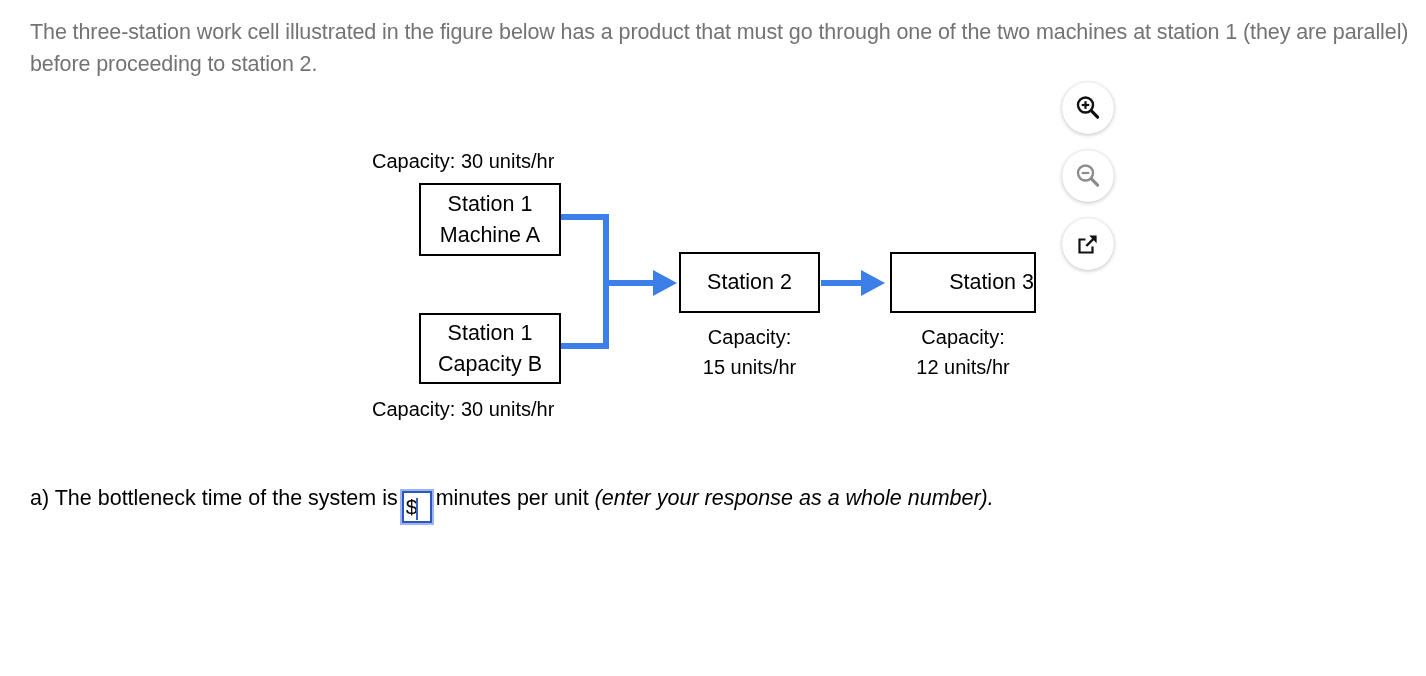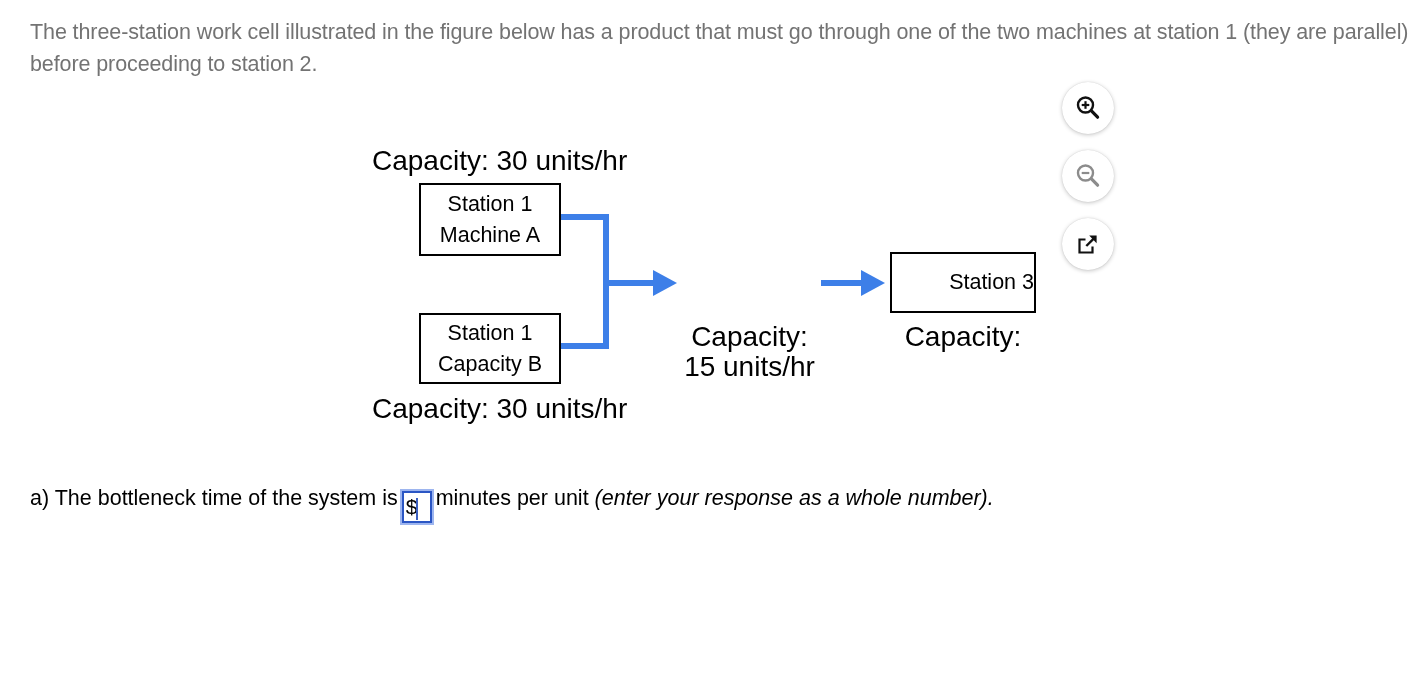--- a/index.html
+++ b/index.html
@@ -53,21 +53,21 @@
     pointer-events: auto;
   }
 
   #node-station1-machine-a { left: 419px; top: 183px; width: 142px; height: 73px; }
   #node-station1-machine-b { left: 419px; top: 313px; width: 142px; height: 71px; }
   #node-station2 { left: 679px; top: 252px; width: 141px; height: 61px; }
   #node-station3 { left: 890px; top: 252px; width: 146px; height: 61px; align-items: flex-end; }
 
   .cap-label {
     position: absolute;
-    font-size: 28px;
+    font-size: 20px;
     line-height: 30px;
     color: #000;
     text-align: center;
     white-space: nowrap;
     pointer-events: none;
   }
   #cap-machine-a { left: 372px; top: 146px; }
   #cap-machine-b { left: 372px; top: 394px; }
   #cap-station2  { left: 679px; top: 322px; width: 141px; }
   #cap-station3  { left: 890px; top: 322px; width: 146px; }
@@ -186,33 +186,37 @@
   </div>
 
   <div class="cap-label" id="cap-machine-b">Capacity: 30 units/hr</div>
 
   <div class="blue-bar" id="conn-a-horiz"></div>
   <div class="blue-bar" id="conn-b-horiz"></div>
   <div class="blue-bar" id="conn-vert"></div>
   <div class="blue-bar" id="conn-merge-shaft"></div>
   <div class="blue-arrowhead" id="arrowhead-to-station2"></div>
 
+  <div class="node-box" id="node-station2">
+    <span>Station 2</span>
+  </div>
   <div class="cap-label" id="cap-station2">
     <span class="cap-line">Capacity:</span>
     <span class="cap-line">15 units/hr</span>
   </div>
 
   <div class="blue-bar" id="conn-s2s3-shaft"></div>
   <div class="blue-arrowhead" id="arrowhead-to-station3"></div>
 
   <div class="node-box" id="node-station3">
     <span>Station 3</span>
   </div>
   <div class="cap-label" id="cap-station3">
     <span class="cap-line">Capacity:</span>
+    <span class="cap-line">12 units/hr</span>
   </div>
 </div>
 
 <div id="zoom-toolbar">
 
   <div class="tool-button">
     <svg width="30" height="30" viewBox="0 0 30 30">
       <circle cx="12.5" cy="12" r="7.5" fill="none" stroke="#111111" stroke-width="2.4"></circle>
       <line x1="12.5" y1="8.2" x2="12.5" y2="15.8" stroke="#111111" stroke-width="2.2"></line>
       <line x1="8.7" y1="12" x2="16.3" y2="12" stroke="#111111" stroke-width="2.2"></line>

